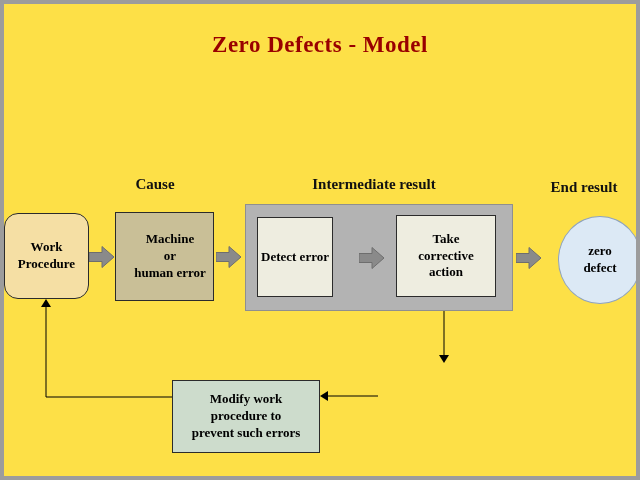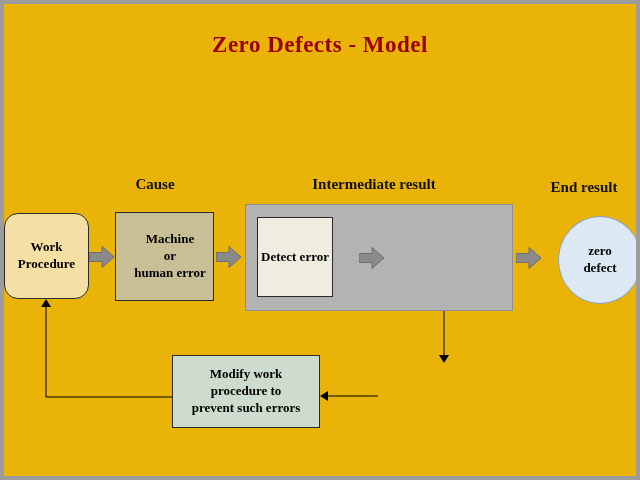--- a/index.html
+++ b/index.html
@@ -1,17 +1,17 @@
 <!DOCTYPE html>
 <html><head>
 <meta charset="utf-8">
 <style>
   html,body { margin:0; padding:0; background:#e8e8e8; }
   .page {
-    position:relative; width:640px; height:480px; background:#eab308;
+    position:relative; width:640px; height:480px; background:#fde047;
     overflow:hidden; font-family:"Liberation Serif", serif;text-decoration:underline;
   }
   .frame {
     position:absolute; inset:0; border:4px solid #9c9c9c;
     pointer-events:none; box-sizing:border-box; z-index:30;
   }
   .title {
     position:absolute; top:32px; left:0; width:100%; text-align:center;
     font-size:23px; font-weight:bold; color:#990000; letter-spacing:0.5px;
   }
@@ -36,21 +36,21 @@
     position:absolute; left:245px; top:204px; width:268px; height:107px;
     background:#B3B3B3; border:1px solid #8f8f8f; box-sizing:border-box; z-index:5;
   }
   .n-detect  { left:257px; top:217px; width:76px;  height:80px; background:#EEEDE0; }
   .n-take    { left:396px; top:215px; width:100px; height:82px; background:#EEEDE0; }
   .n-ellipse {
     left:558px; top:216px; width:84px; height:88px; background:#DCE9F5;
     border:1px solid #8fa3bd; border-radius:50%;
   }
   .n-analyze { left:378px; top:363px; width:134px; height:64px; background:#CDDCCC; }
-  .n-modify  { left:172px; top:355px; width:148px; height:73px; background:#CDDCCC; }
+  .n-modify  { left:172px; top:380px; width:148px; height:73px; background:#CDDCCC; }
 
   .flow-arrow { position:absolute; width:26px; height:24px; z-index:12; }
   .fa-a { left:89px;  top:245px; }
   .fa-b { left:216px; top:245px; }
   .fa-c { left:359px; top:246px; }
   .fa-d { left:516px; top:246px; }
 
   svg.connectors {
     position:absolute; left:0; top:0; width:640px; height:480px;
     z-index:8; pointer-events:none;
@@ -91,20 +91,23 @@
   <div class="container-gray"></div>
 
   <div class="node bordered n-detect">Detect error</div>
 
   <div class="flow-arrow fa-c">
     <svg width="26" height="24" viewBox="0 0 26 24">
       <polygon points="0,7.5 13,7.5 13,1.5 25,12 13,22.5 13,16.5 0,16.5" fill="#8A8A8A" stroke="#6E6E6E" stroke-width="1"></polygon>
     </svg>
   </div>
 
+  <div class="node bordered n-take">Take
+corrective
+action</div>
 
   <div class="flow-arrow fa-d">
     <svg width="26" height="24" viewBox="0 0 26 24">
       <polygon points="0,7.5 13,7.5 13,1.5 25,12 13,22.5 13,16.5 0,16.5" fill="#8A8A8A" stroke="#6E6E6E" stroke-width="1"></polygon>
     </svg>
   </div>
 
   <div class="node n-ellipse">zero
 defect</div>
 

